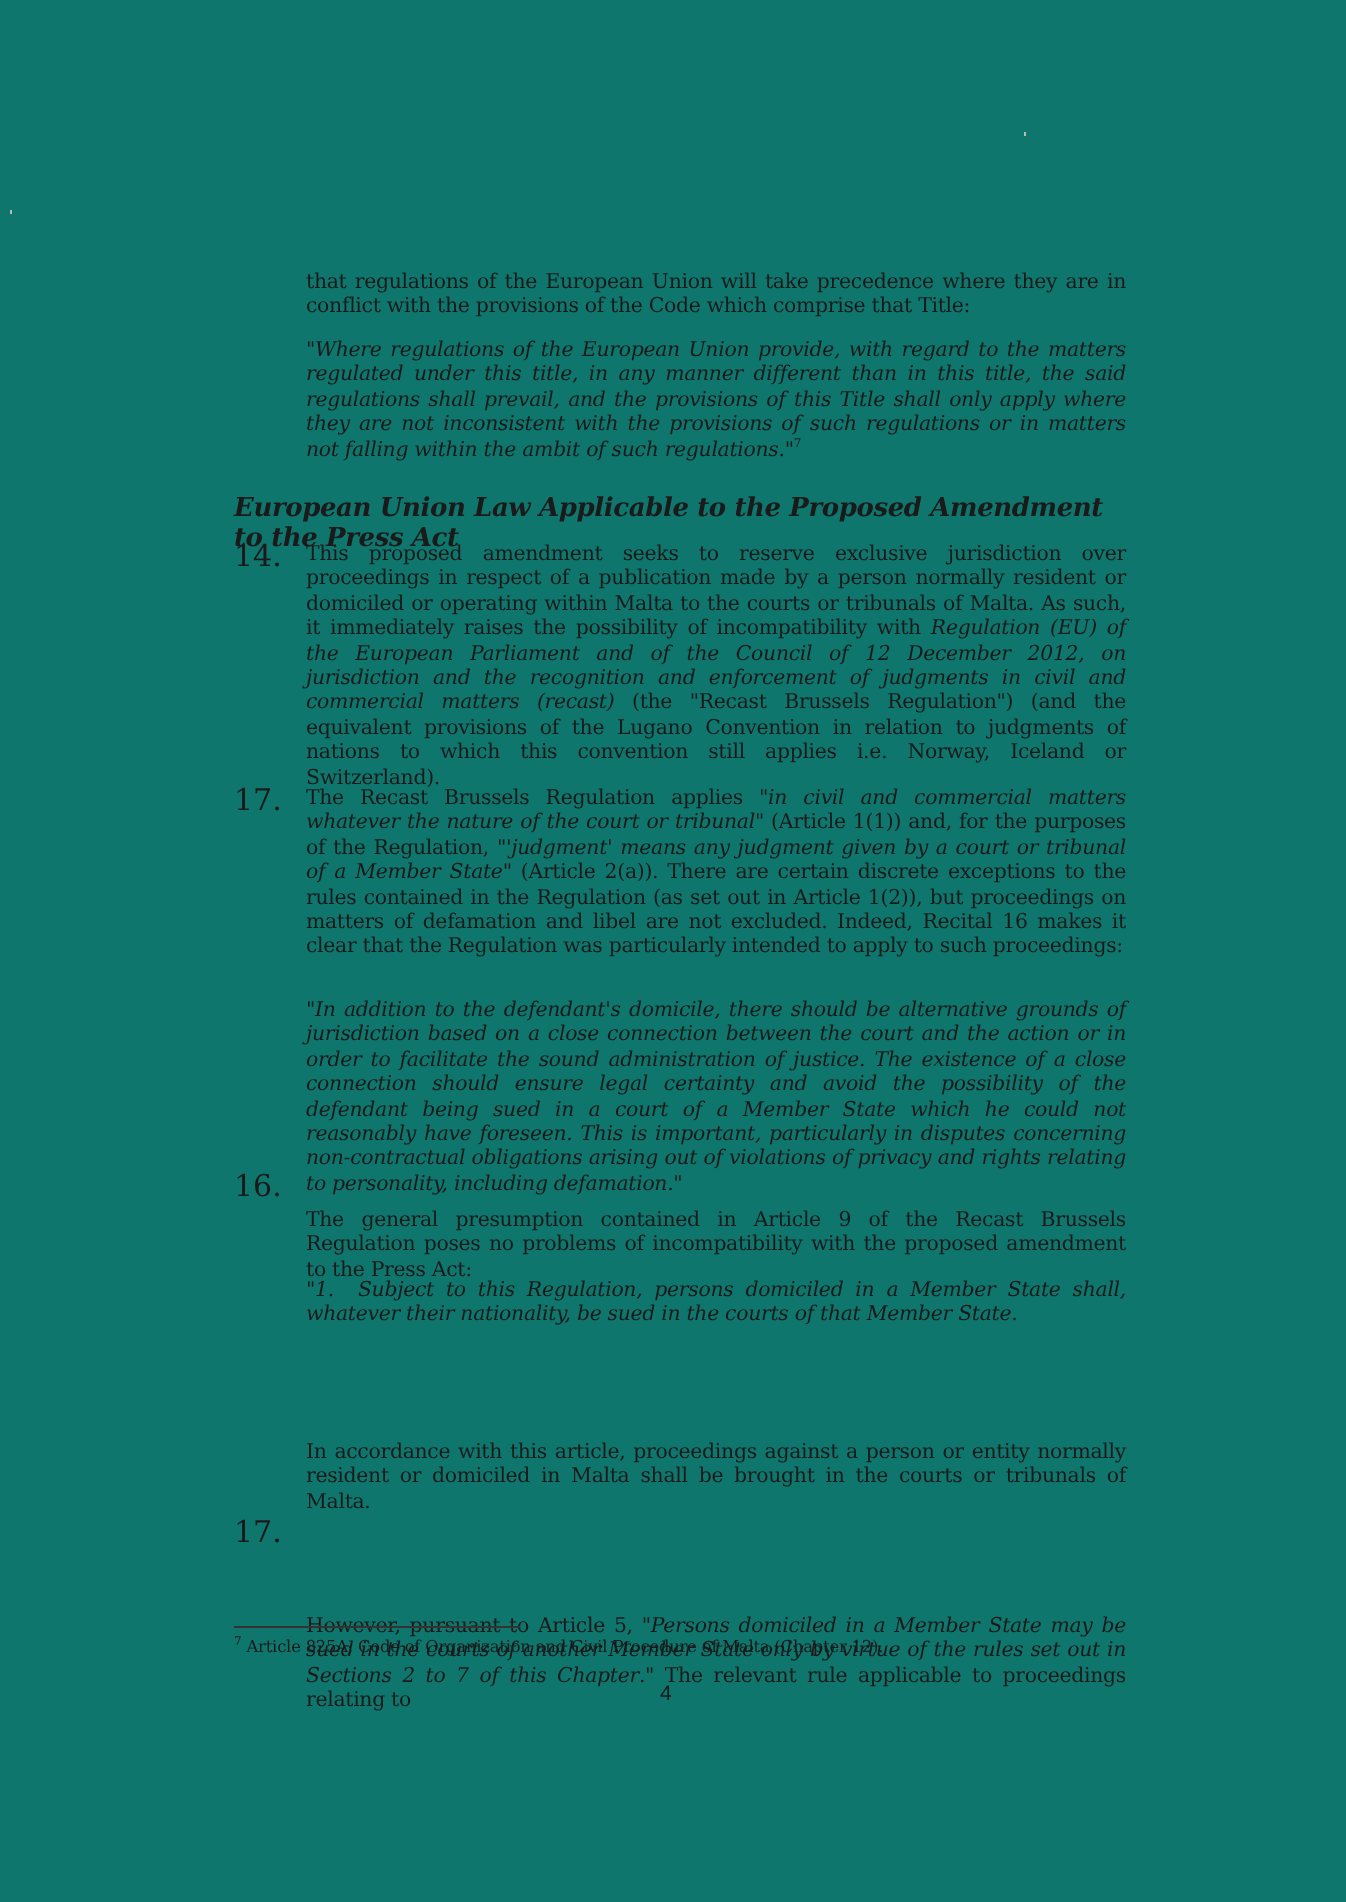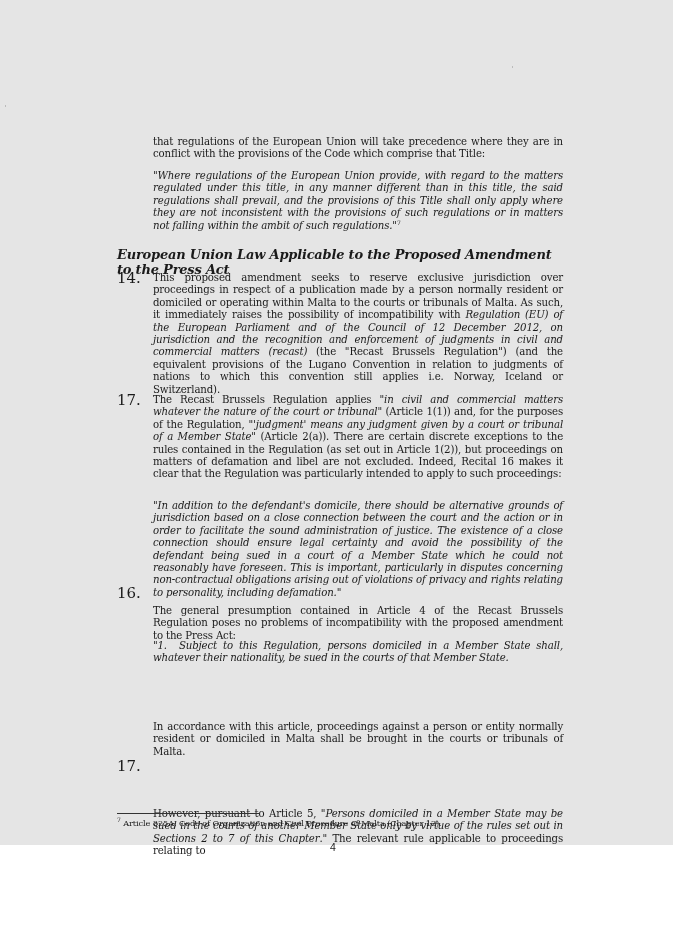--- a/index.html
+++ b/index.html
@@ -12,22 +12,22 @@
       height: 951px;
       position: relative;
       overflow: hidden;
       font-family: "DejaVu Serif", "Liberation Serif", serif;
       color: #1a1a1a;
     }
     .page {
       position: absolute;
       left: 0; top: 0;
       width: 673px;
-      height: 845px;
-      background: #e5e5e5;
+      height: 951px;
+      background: #0f766e;
     }
     .body-text {
       position: absolute;
       left: 153px;
       width: 410px;
       font-size: 10.2px;
       line-height: 12.4px;
       text-align: justify;
       margin: 0;
       letter-spacing: -0.15px;
@@ -100,21 +100,21 @@
 
   <span class="para-num" style="top:272px;">14.</span>
   <p class="body-text" style="top:272px;"><span>This proposed amendment seeks to reserve exclusive jurisdiction over proceedings in respect of a publication made by a person normally resident or domiciled or operating within Malta to the courts or tribunals of Malta. As such, it immediately raises the possibility of incompatibility with </span><i>Regulation (EU) of the European Parliament and of the Council of 12 December 2012, on jurisdiction and the recognition and enforcement of judgments in civil and commercial matters (recast)</i><span> (the "</span><b>Recast Brussels Regulation</b><span>") (and the equivalent provisions of the Lugano Convention in relation to judgments of nations to which this convention still applies i.e. Norway, Iceland or Switzerland).</span></p>
 
   <span class="para-num" style="top:394px;">17.</span>
   <p class="body-text" style="top:394px;"><span>The Recast Brussels Regulation applies "</span><i>in civil and commercial matters whatever the nature of the court or tribunal</i><span>" (Article 1(1)) and, for the purposes of the Regulation, "</span><i>'judgment' means any judgment given by a court or tribunal of a Member State</i><span>" (Article 2(a)). There are certain discrete exceptions to the rules contained in the Regulation (as set out in Article 1(2)), but proceedings on matters of defamation and libel are not excluded. Indeed, Recital 16 makes it clear that the Regulation was particularly intended to apply to such proceedings:</span></p>
 
   <p class="body-text" style="top:500px;"><i>"In addition to the defendant's domicile, there should be alternative grounds of jurisdiction based on a close connection between the court and the action or in order to facilitate the sound administration of justice. The existence of a close connection should ensure legal certainty and avoid the possibility of the defendant being sued in a court of a Member State which he could not reasonably have foreseen. This is important, particularly in disputes concerning non-contractual obligations arising out of violations of privacy and rights relating to personality, including defamation."</i></p>
 
   <span class="para-num" style="top:587px;">16.</span>
-  <p class="body-text" style="top:605px;">The general presumption contained in Article 4 of the Recast Brussels Regulation poses no problems of incompatibility with the proposed amendment to the Press Act:</p>
+  <p class="body-text" style="top:605px;">The general presumption contained in Article 9 of the Recast Brussels Regulation poses no problems of incompatibility with the proposed amendment to the Press Act:</p>
 
   <p class="body-text" style="top:640px;"><i>"1.</i>&nbsp;&nbsp;<i>Subject to this Regulation, persons domiciled in a Member State shall, whatever their nationality, be sued in the courts of that Member State.</i></p>
 
 
   <p class="body-text" style="top:721px;">In accordance with this article, proceedings against a person or entity normally resident or domiciled in Malta shall be brought in the courts or tribunals of Malta.</p>
 
   <span class="para-num" style="top:760px;">17.</span>
   <p class="body-text" style="top:760px;margin-top:48px;"><span>However, pursuant to Article 5, "</span><i>Persons domiciled in a Member State may be sued in the courts of another Member State only by virtue of the rules set out in Sections 2 to 7 of this Chapter</i><span>." The relevant rule applicable to proceedings relating to</span></p>
 
   <div class="footnote-rule"></div>

